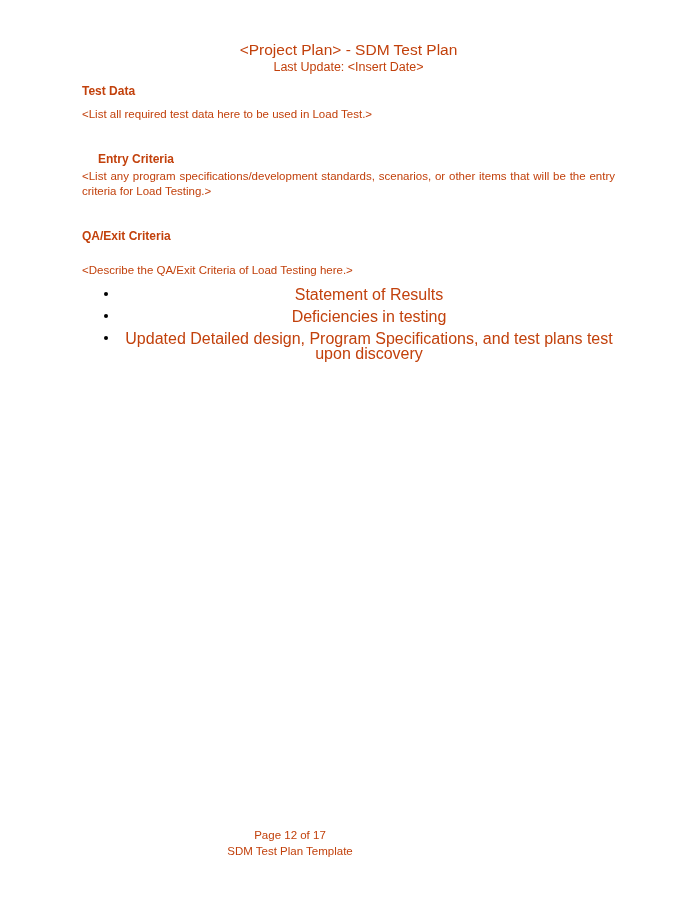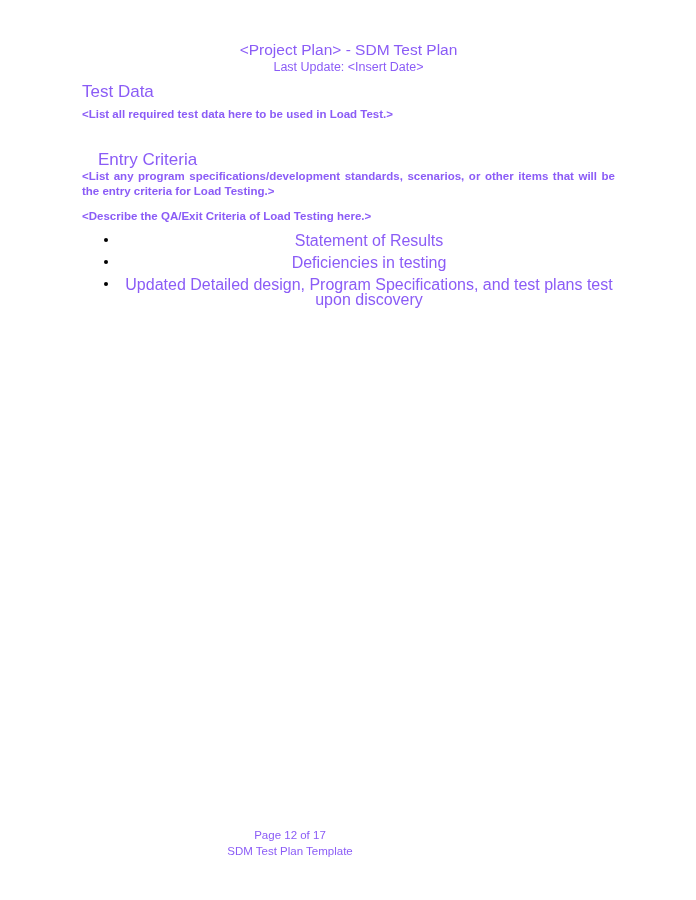--- a/index.html
+++ b/index.html
@@ -6,21 +6,21 @@
     margin: 0;
     padding: 0;
     background: #ffffff;
   }
   .page {
     position: relative;
     width: 696px;
     height: 900px;
     background: #ffffff;
     font-family: "Liberation Sans", "DejaVu Sans", sans-serif;
-    color: #8b5cf6;
+    color: #c2410c;
     overflow: hidden;
   }
   .doc-header {
     position: absolute;
     top: 40px;
     left: 82px;
     width: 533px;
     text-align: center;
   }
   .doc-title {
@@ -35,37 +35,37 @@
     line-height: 16px;
     white-space: nowrap;
   }
   .content {
     position: absolute;
     left: 82px;
     width: 533px;
     top: 81px;
   }
   .section-heading {
-    font-size: 17px;
-    font-weight: 400;
+    font-size: 12px;
+    font-weight: 700;
     line-height: 17px;
     margin: 0;
   }
   .section-body {
     font-size: 11.5px;
-    font-weight: 700;
+    font-weight: 400;
     line-height: 15px;
     margin: 0;
   }
   .sec-test-data .section-heading     { margin-top: 2px; }
   .sec-test-data .section-body        { margin-top: 7px; }
   .sec-entry .section-heading         { margin-top: 29px; margin-left: 16px; }
   .sec-entry .section-body            { margin-top: 1px; text-align: justify; }
   .sec-qa .section-heading            { margin-top: 29px; }
-  .sec-qa .section-body               { margin-top: 10px; }
+  .sec-qa .section-body               { margin-top: 18px; }
   .bullet-list {
     list-style: none;
     margin: 9px 0 0 0;
     padding: 0;
   }
   .bullet-item {
     position: relative;
     padding-left: 41px;
     font-size: 16px;
     line-height: 15px;
@@ -107,20 +107,21 @@
       <h2 class="section-heading">Test Data</h2>
       <p class="section-body">&lt;List all required test data here to be used in Load Test.&gt;</p>
     </div>
 
     <div class="sec-entry">
       <h2 class="section-heading">Entry Criteria</h2>
       <p class="section-body">&lt;List any program specifications/development standards, scenarios, or other items that will be the entry criteria for Load Testing.&gt;</p>
     </div>
 
     <div class="sec-qa">
+      <h2 class="section-heading">QA/Exit Criteria</h2>
       <p class="section-body">&lt;Describe the QA/Exit Criteria of Load Testing here.&gt;</p>
       <ul class="bullet-list">
         <li class="bullet-item">
           <span class="bullet-dot"></span>
           <span>Statement of Results</span>
         </li>
         <li class="bullet-item">
           <span class="bullet-dot"></span>
           <span>Deficiencies in testing</span>
         </li>

